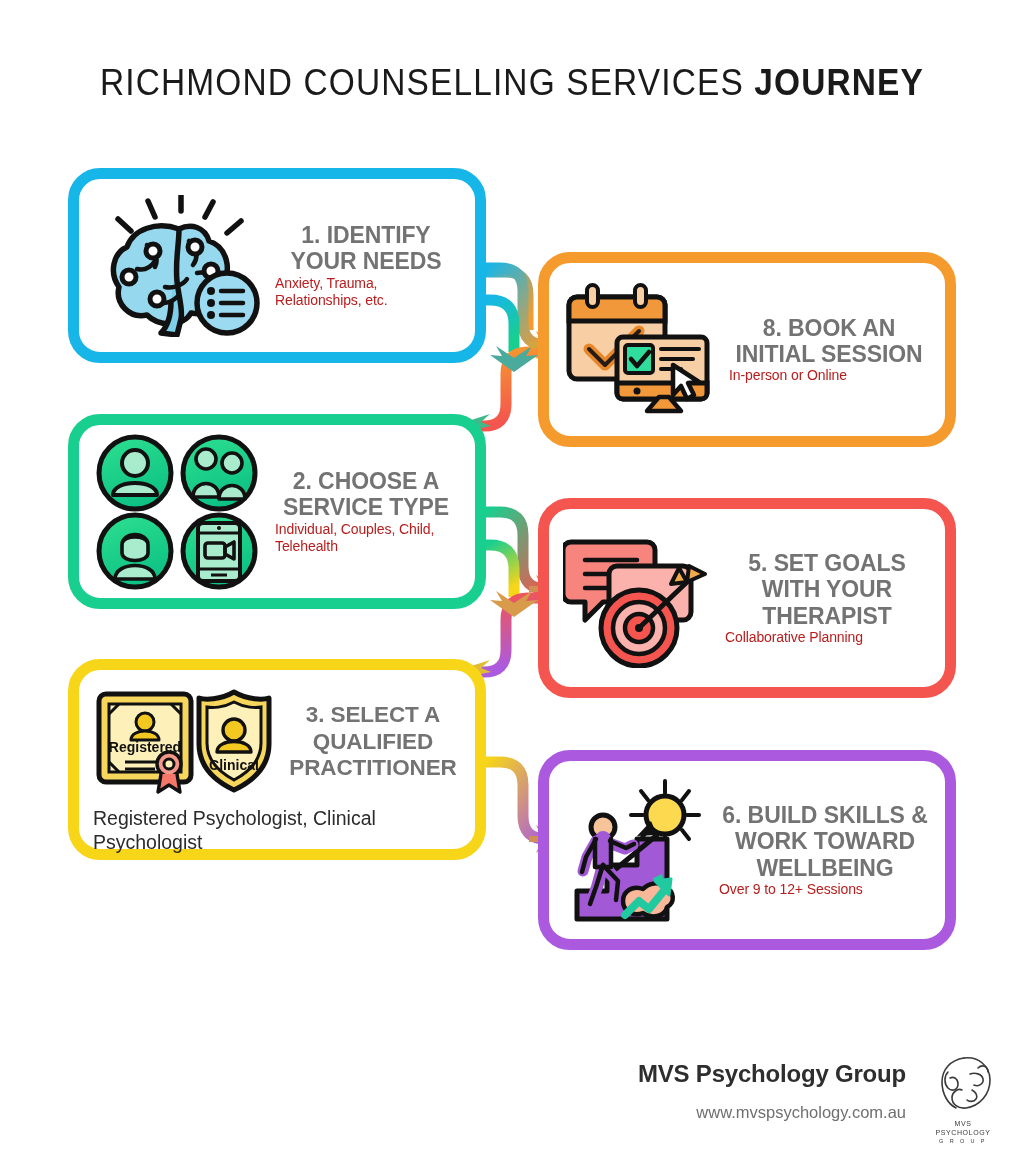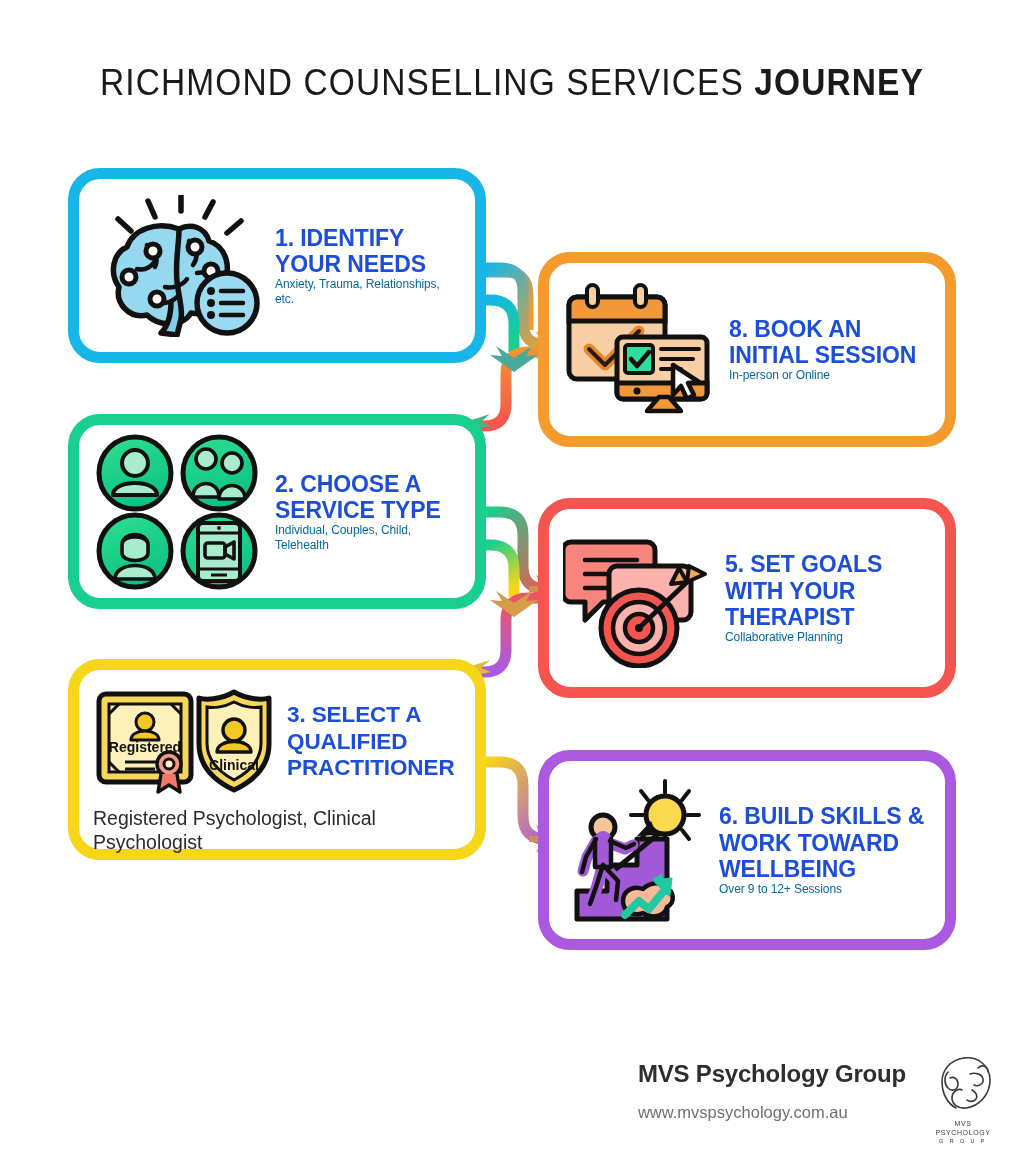--- a/index.html
+++ b/index.html
@@ -43,25 +43,25 @@
   .card-inner{
     position:relative;width:100%;height:100%;
     display:flex;flex-direction:column;
     justify-content:center;
     box-sizing:border-box;
   }
   .row{display:flex;align-items:center;gap:14px;}
   .icon-wrap{flex:0 0 auto;display:flex;align-items:center;justify-content:center;}
   .txt{flex:1 1 auto;min-width:0;}
   .h{
-    font-size:23px;font-weight:700;color:#1d4ed8;
-    line-height:1.14;letter-spacing:-0.1px;
+    font-size:23px;font-weight:700;color:#737373;
+    line-height:1.14;letter-spacing:-0.1px;text-align:center;
   }
   .sub{
-    font-size:12px;font-weight:400;color:#0369a1;
+    font-size:14px;font-weight:400;color:#b91c1c;
     line-height:1.22;
     letter-spacing:-0.1px;
   }
   .sub-center{
     text-align:left;font-size:19.5px;color:#2b2b2b;line-height:1.25;
     margin-top:8px;
   }
 
   
   #card1{left:68px;top:168px;width:418px;height:195px;border-color:#17b6e8;}
@@ -78,21 +78,21 @@
   #card6 .card-inner{padding:6px 14px 6px 14px;}
 
   
   #card3 .h{font-size:22.5px;line-height:1.18;}
 
   
   .footer{
     position:absolute;left:0;top:1052px;width:1024px;height:100px;
   }
   .footer-text{
-    position:absolute;right:118px;top:8px;text-align:left;
+    position:absolute;right:118px;top:8px;text-align:right;
   }
   .brand{font-size:24px;font-weight:700;color:#2e2e2e;letter-spacing:-0.2px;}
   .site{font-size:16.5px;font-weight:400;color:#6f6f6f;margin-top:15px;}
   .footer-logo{position:absolute;right:18px;top:2px;width:86px;height:92px;}
   .logo-cap{
     text-align:center;font-size:7px;color:#3a3a3a;letter-spacing:0.6px;line-height:1.25;
   }
   .logo-cap .l3{letter-spacing:2.4px;font-size:5.5px;}
 </style>
 </head>

